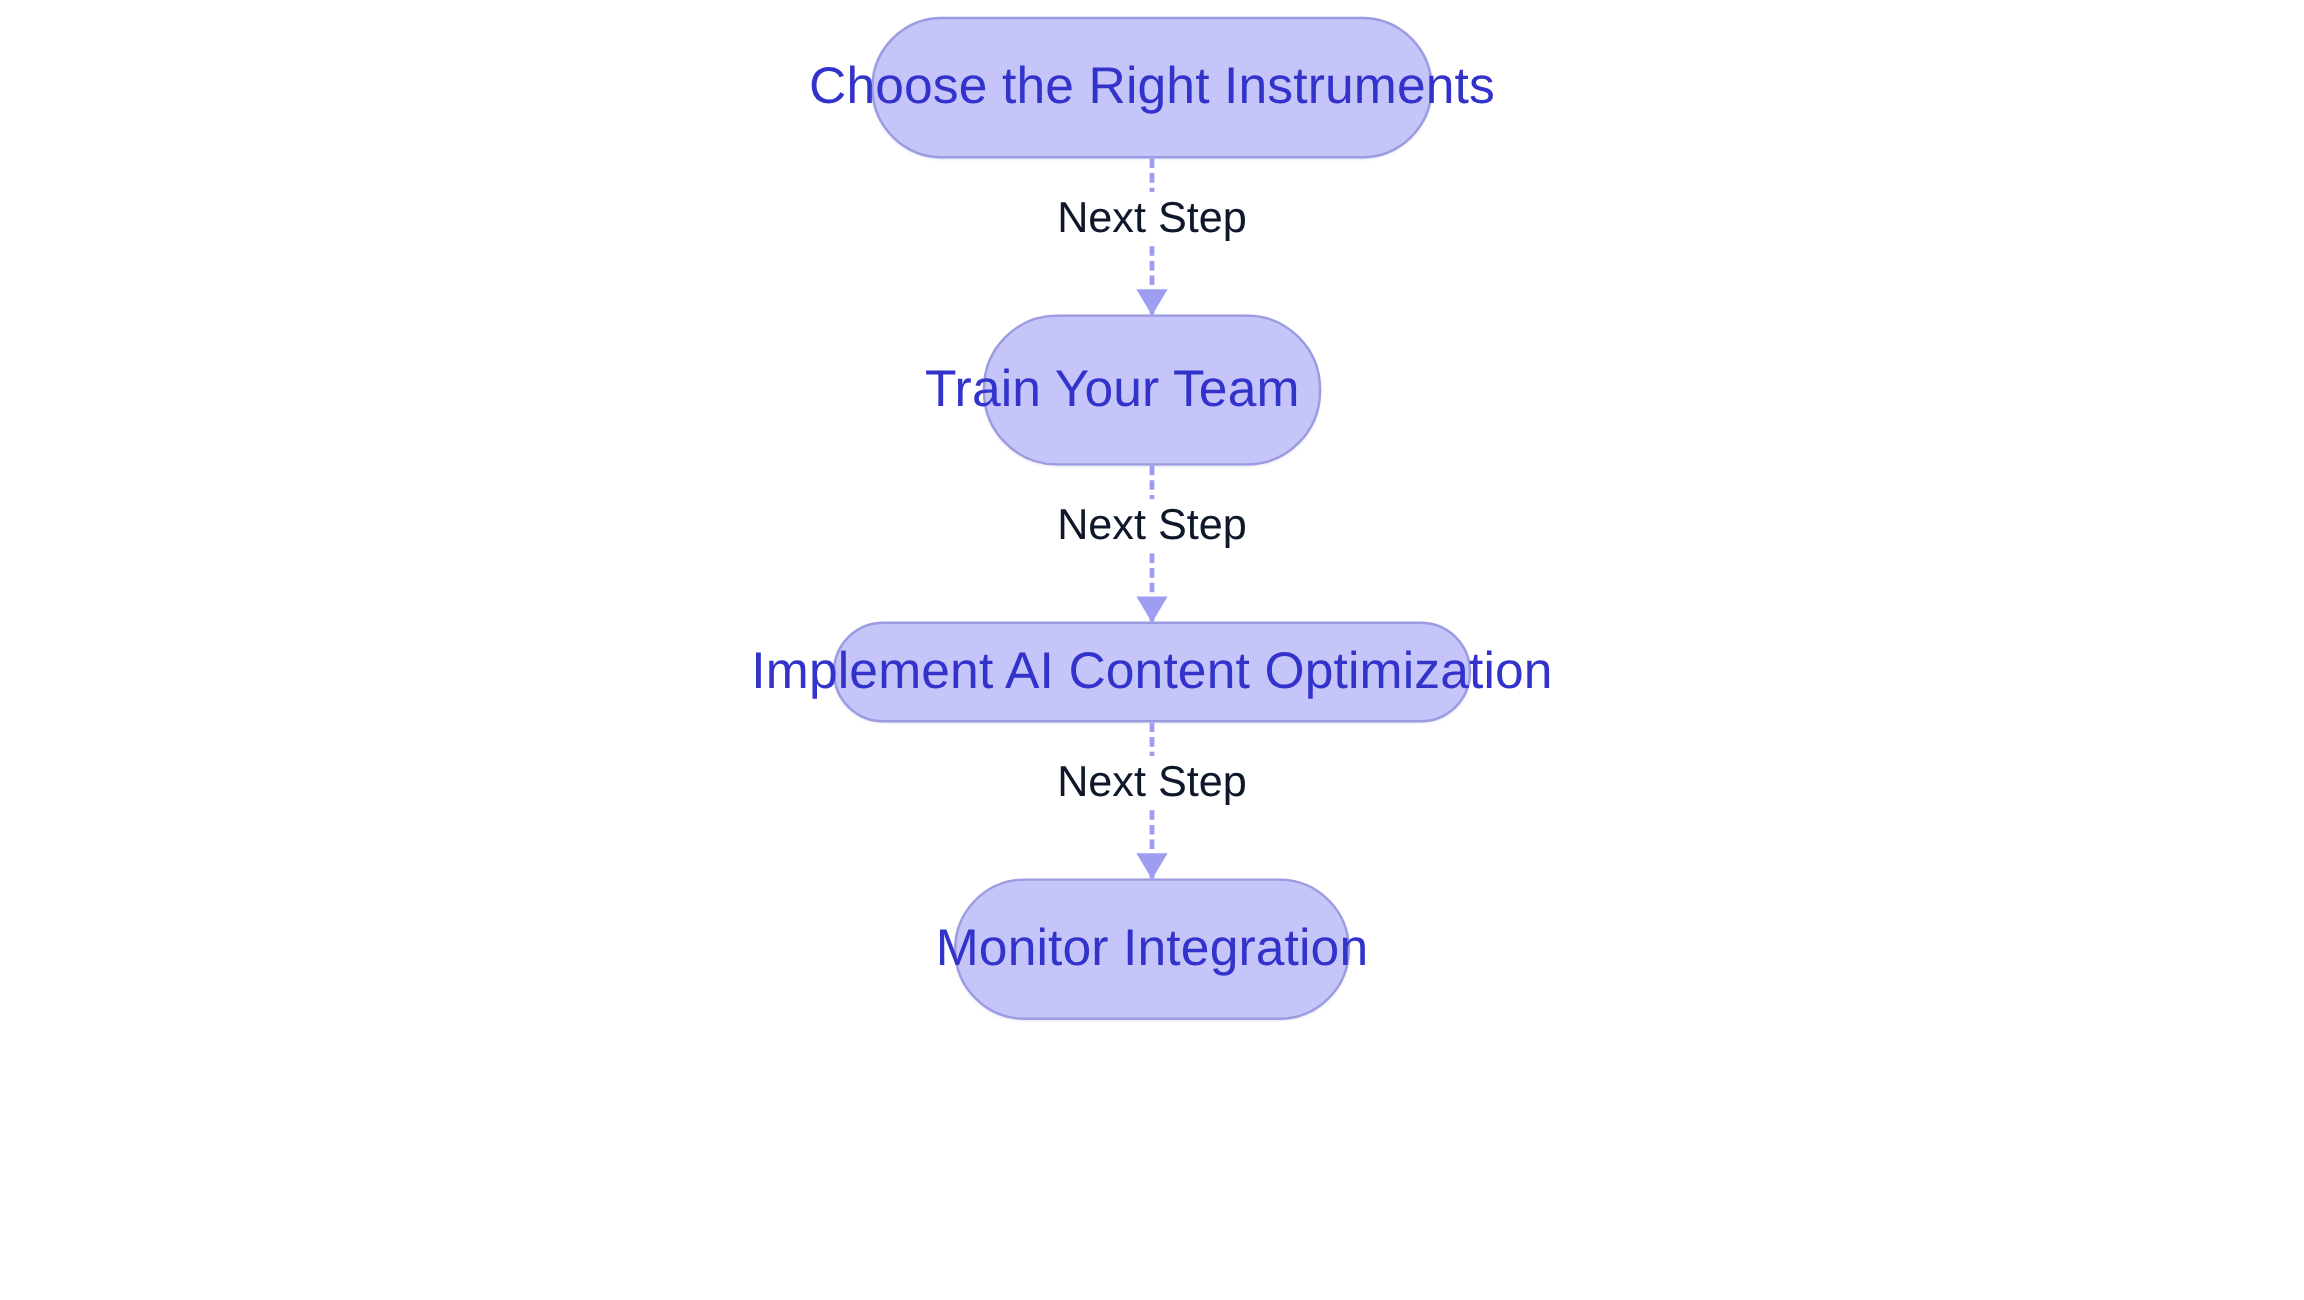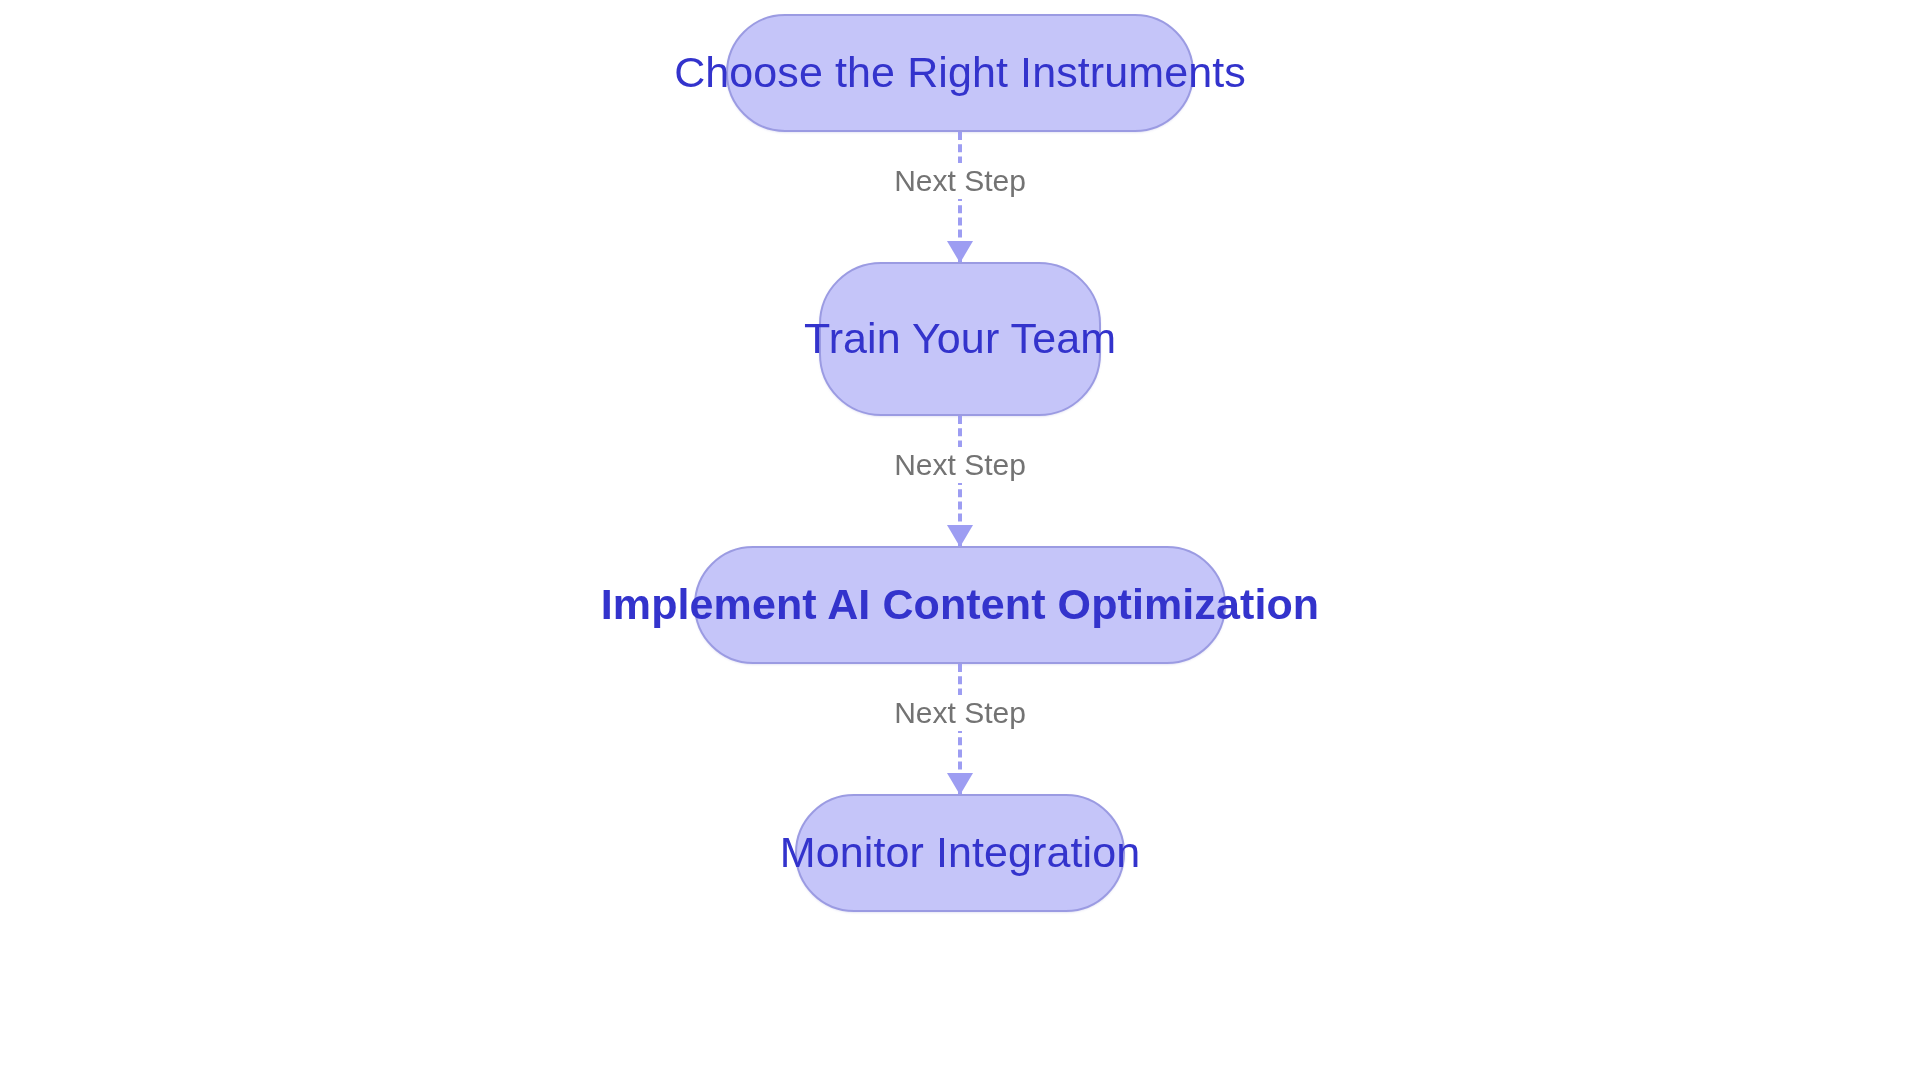--- a/index.html
+++ b/index.html
@@ -48,22 +48,22 @@
     line-height: 1.2;
     white-space: nowrap;
     box-shadow: 0 1px 2px rgba(120,120,200,0.18);
   }
 
   .node-label {
     padding: 0 16px;
   }
 
   .node-1 { width: 468px; height: 118px; }
-  .node-2 { width: 282px; height: 154px; }
-  .node-3 { width: 532px; height: 118px; font-weight: bold; }
+  .node-2 { width: 282px; height: 126px; justify-content: flex-end; }
+  .node-3 { width: 532px; height: 84px; }
   .node-4 { width: 330px; height: 118px; }
 
   
   .connector {
     position: relative;
     width: 300px;
     height: 130px;
     display: flex;
     align-items: center;
     justify-content: center;
@@ -88,22 +88,22 @@
     height: 0;
     border-left: 13px solid transparent;
     border-right: 13px solid transparent;
     border-top: 22px solid #9d9df2;
   }
 
   .connector-label {
     position: relative;
     z-index: 3;
     background: #ffffff;
-    color: #737373;
-    font-size: 30px;
+    color: #0f172a;
+    font-size: 36px;
     line-height: 1;
     padding: 3px 10px;
     white-space: nowrap;
     transform: translateY(-16px);
   }
 </style>
 </head>
 <body>
 
 <div id="flow-root">

